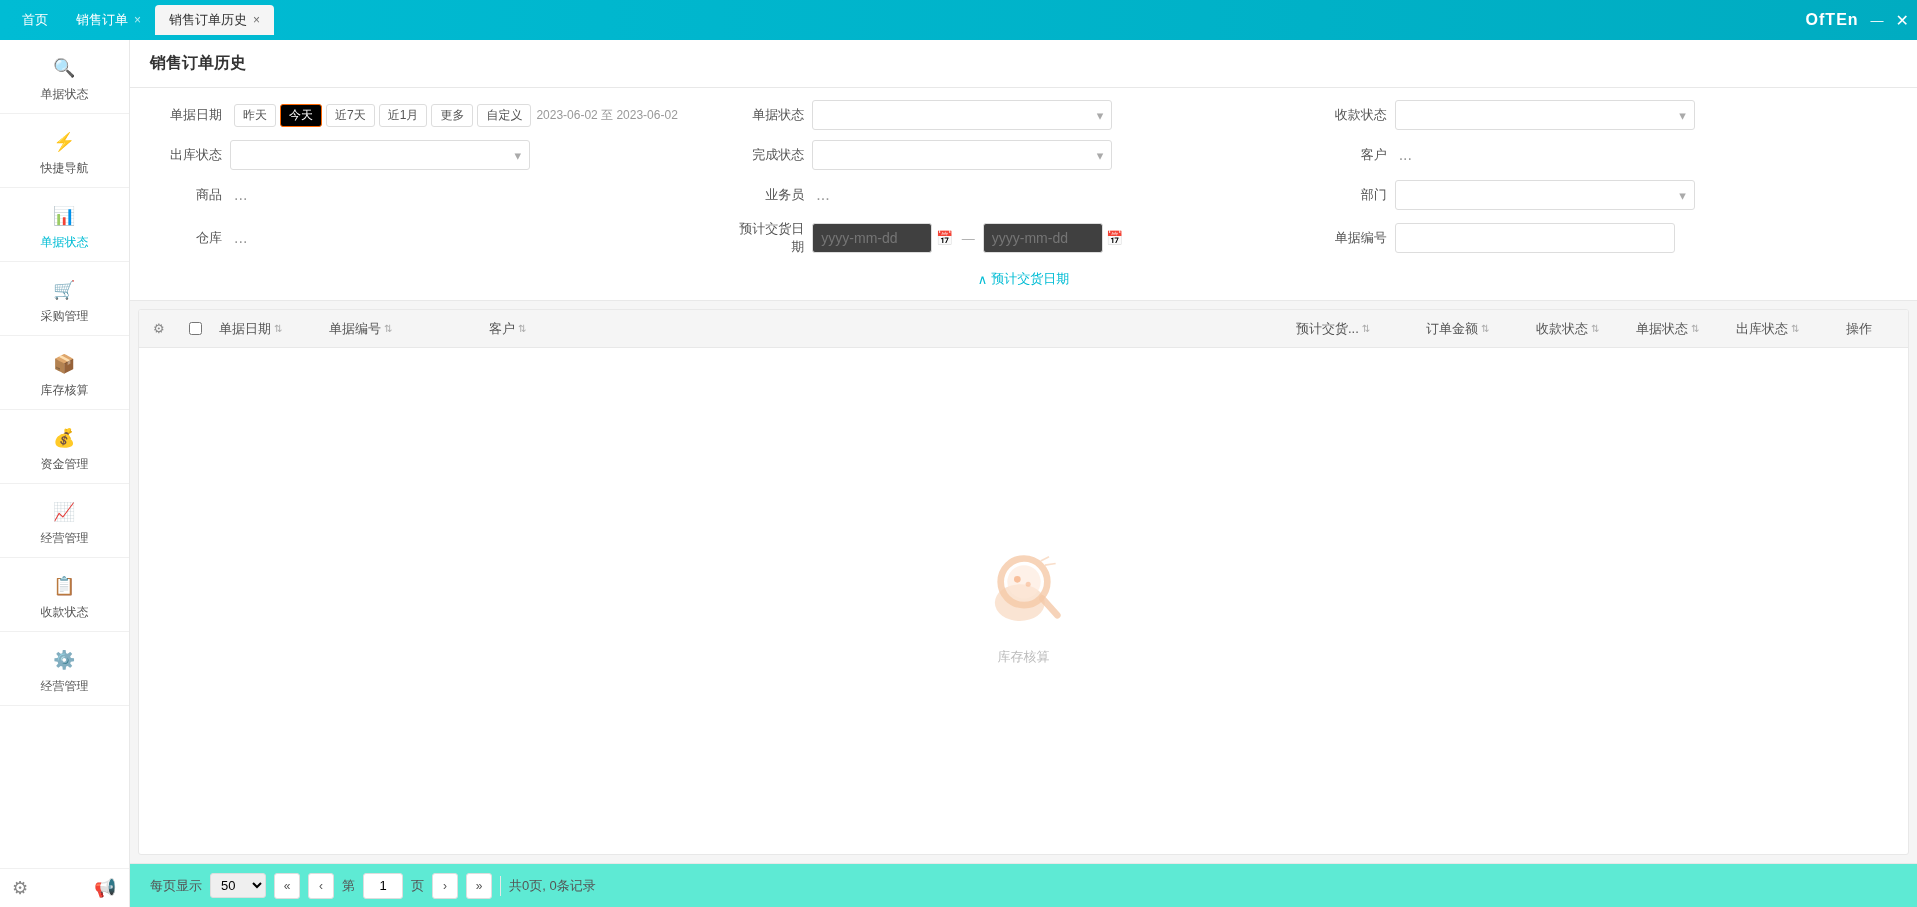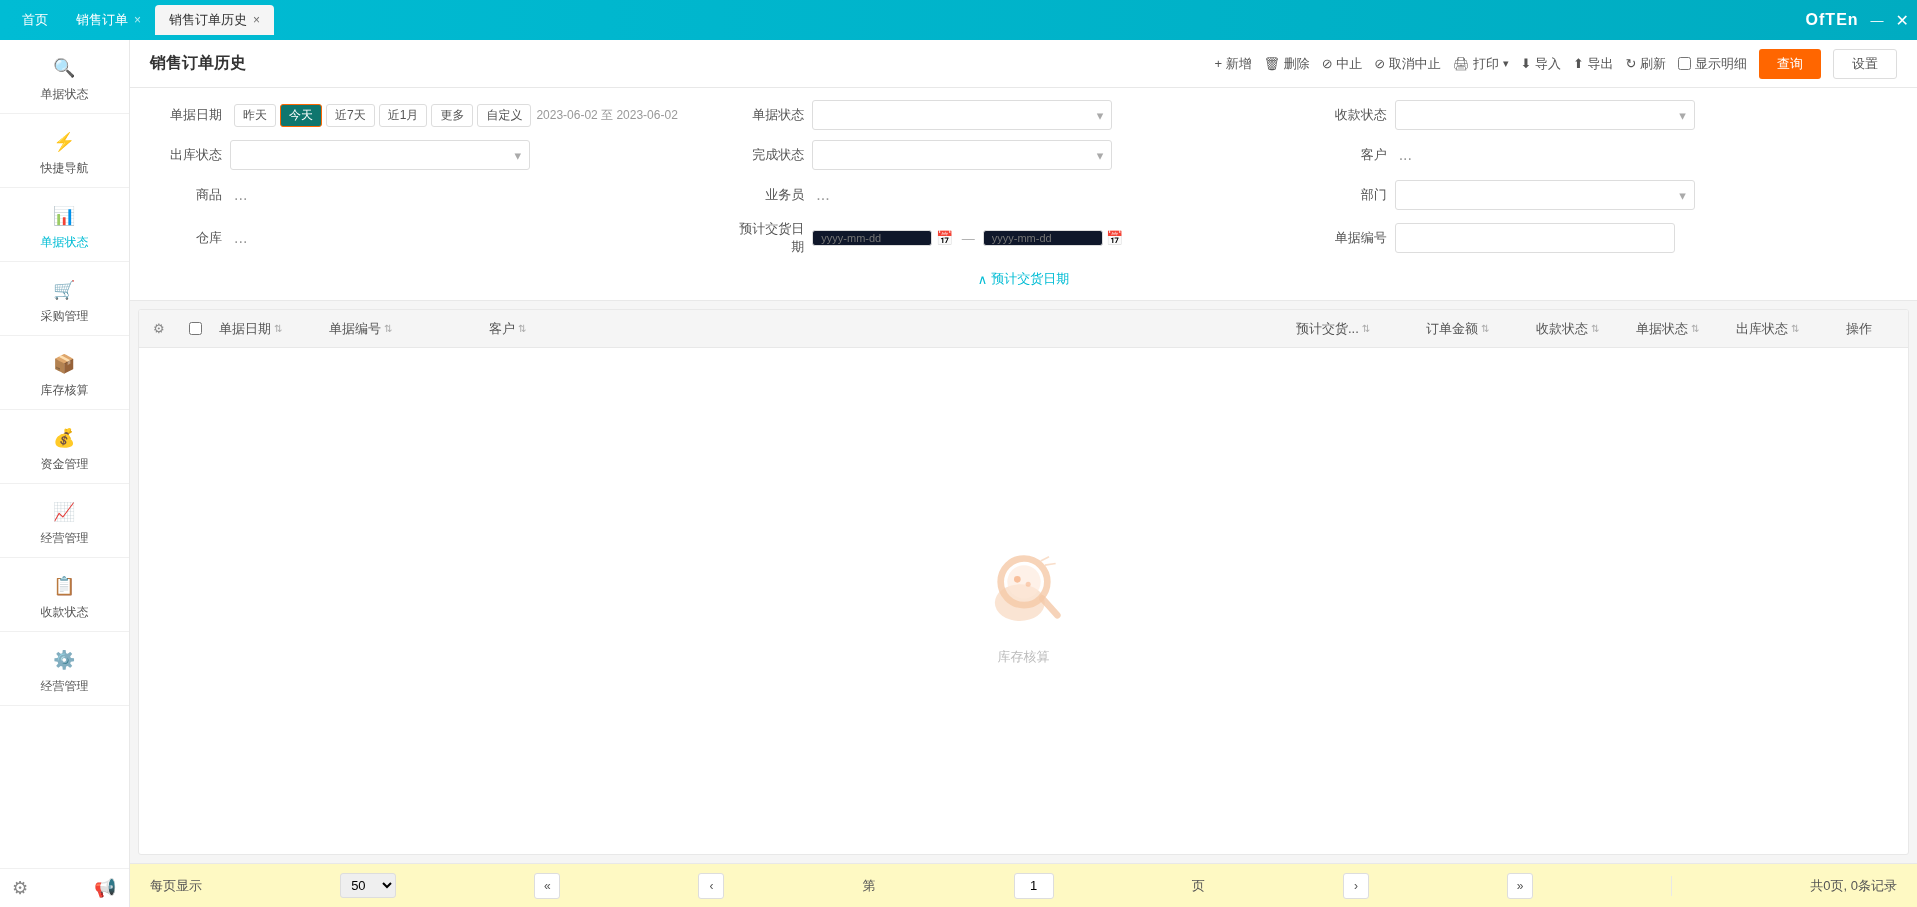--- a/index.html
+++ b/index.html
@@ -221,21 +221,21 @@
     .date-btn {
       padding: 2px 8px;
       border: 1px solid #ddd;
       border-radius: 3px;
       cursor: pointer;
       font-size: 12px;
       color: #555;
       background: #fff;
     }
     .date-btn.active {
-      background: #0f766e;
+      background: #000000;
       color: #fff;
       border-color: #ff6600;
     }
     .date-range-text {
       font-size: 12px;
       color: #999;
       margin-left: 5px;
     }
     .dots-btn {
       color: #999;
@@ -258,27 +258,27 @@
       gap: 4px;
       padding: 4px 0 0;
     }
     .date-input-group {
       display: flex;
       align-items: center;
       gap: 4px;
     }
     .date-input {
       width: 120px;
-      height: 16px;
+      height: 30px;
       border: 1px solid #ddd;
       border-radius: 3px;
       padding: 0 8px;
-      font-size: 11px;
+      font-size: 14px;
       color: #aaa;
-      background: #0f172a;
+      background: #404040;
     }
     .calendar-icon { color: #999; font-size: 14px; cursor: pointer; }
 
     
     .table-area {
       flex: 1;
       background: #fff;
       margin: 8px;
       border: 1px solid #e8e8e8;
       border-radius: 3px;
@@ -329,25 +329,25 @@
       font-size: 13px;
       gap: 12px;
     }
     .empty-icon {
       width: 100px;
       height: 100px;
     }
 
     
     .pagination-bar {
-      background: #fef9c3;
+      background: #5eead4;
       height: 44px;
       display: flex;
       align-items: center;
-      justify-content: space-between;
+      justify-content: flex-start;
       padding: 0 20px;
       border-top: 1px solid #e8e8e8;
       gap: 8px;
       flex-shrink: 0;
       color: #555;
       font-size: 13px;
     }
     .page-size-select {
       border: 1px solid #ddd;
       border-radius: 3px;
@@ -442,36 +442,20 @@
     <div class="sidebar-bottom">
       <span style="cursor:pointer; font-size:18px; color:#888;">⚙</span>
       <span style="cursor:pointer; font-size:18px; color:#888;">📢</span>
     </div>
   </div>
 
   <div class="content">
 
     <div class="page-header">
       <span class="page-title">销售订单历史</span>
-      <div class="toolbar">
-        <span class="toolbar-btn">+ 新增</span>
-        <span class="toolbar-btn">🗑 删除</span>
-        <span class="toolbar-btn">⊘ 中止</span>
-        <span class="toolbar-btn">⊘ 取消中止</span>
-        <span class="toolbar-btn with-arrow">🖨 打印</span>
-        <span class="toolbar-btn">⬇ 导入</span>
-        <span class="toolbar-btn">⬆ 导出</span>
-        <span class="toolbar-btn">↻ 刷新</span>
-        <div class="show-detail-checkbox">
-          <input type="checkbox" style="">
-          <span>显示明细</span>
-        </div>
-        <button class="query-btn">查询</button>
-        <button class="set-btn">设置</button>
-      </div>
     </div>
 
     <div class="filter-area">
 
       <div class="filter-row">
         <div class="filter-col">
           <span class="filter-label">单据日期</span>
           <div class="date-quick-btns">
             <button class="date-btn">昨天</button>
             <button class="date-btn active">今天</button>

